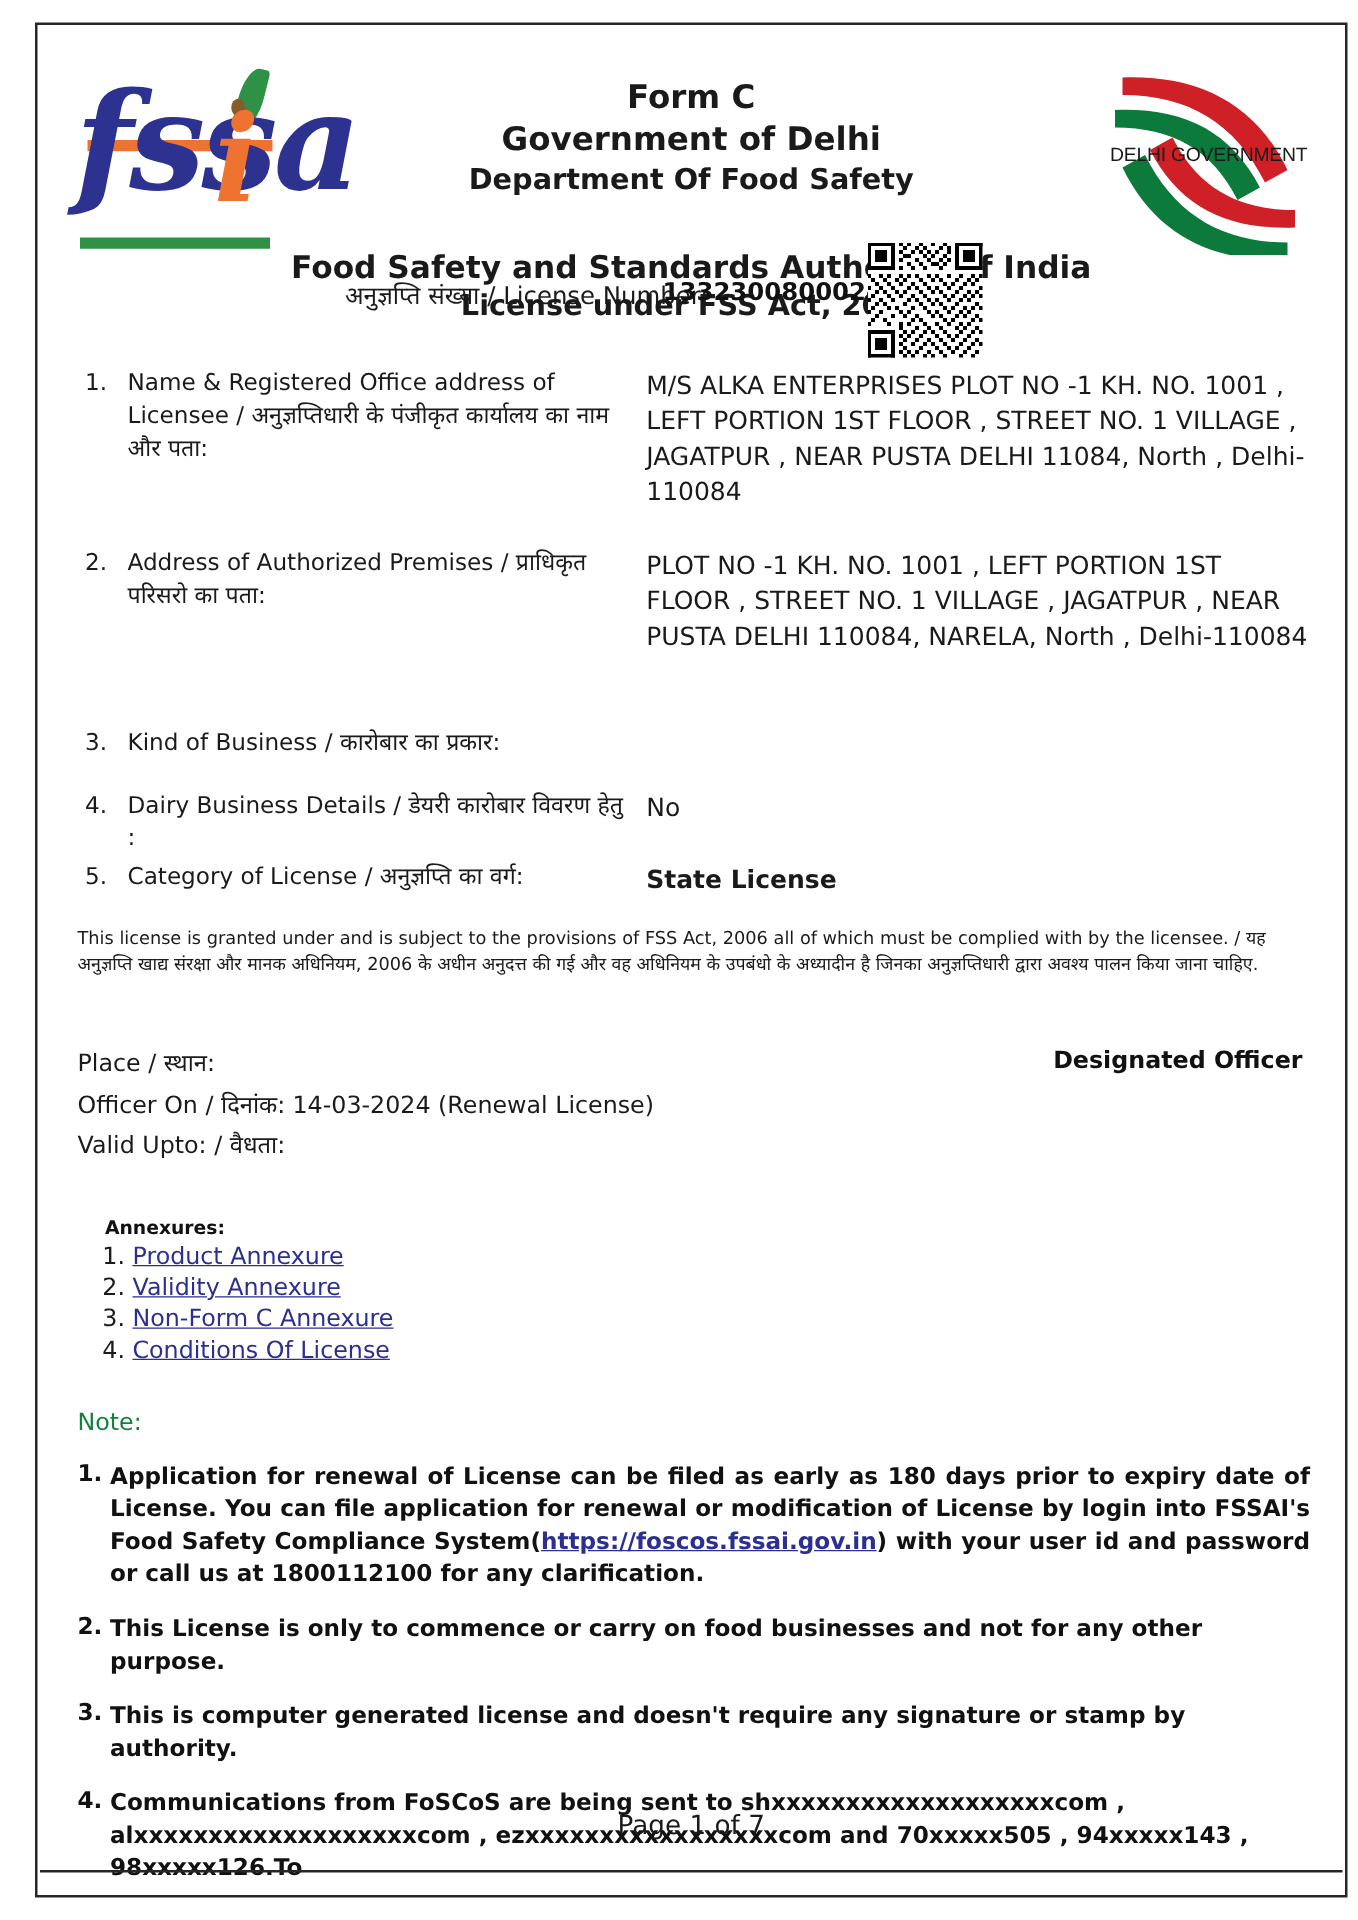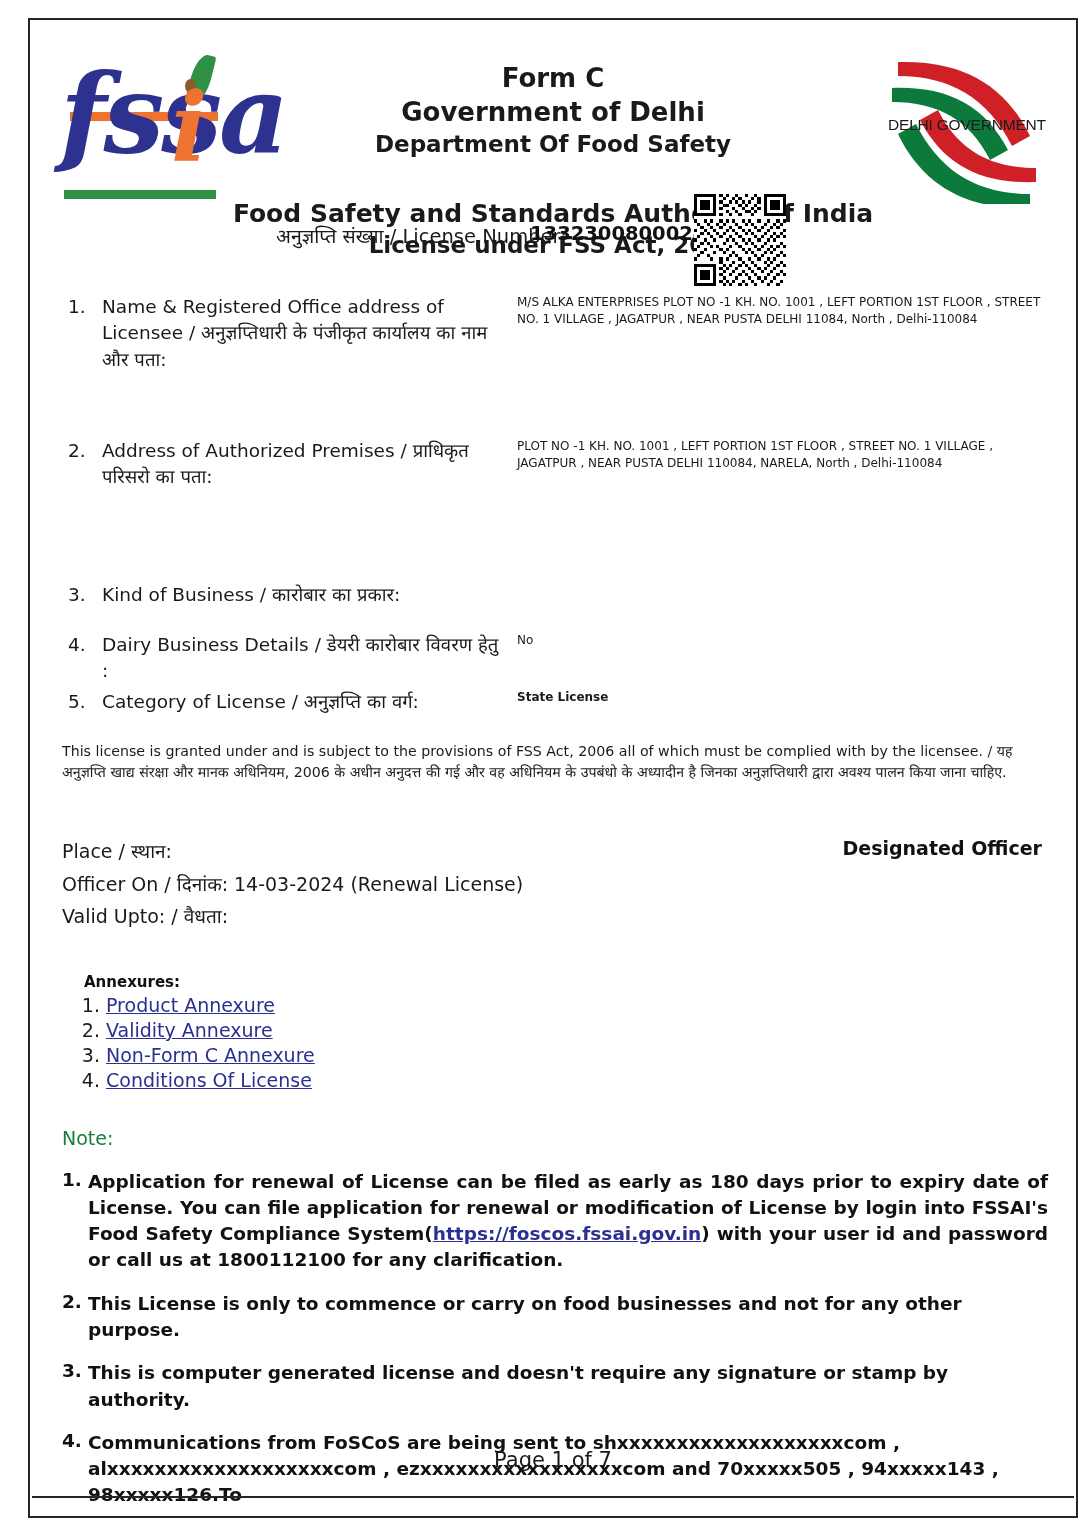--- a/index.html
+++ b/index.html
@@ -187,21 +187,21 @@
   }
   .item .label {
     flex: 0 0 415px;
     font-size: 18.5px;
     line-height: 1.42;
     color: #1a1a1a;
     padding-right: 8px;
   }
   .item .value {
     flex: 1 1 auto;
-    font-size: 12px;
+    font-size: 20px;
     line-height: 1.42;
     color: #1a1a1a;
   }
   .item .value.bold { font-weight: 700; }
 
   .item-1 { min-height: 140px; }
   .item-2 { min-height: 140px; }
   .item-3 { min-height: 46px; }
   .item-4 { min-height: 46px; }
   .item-5 { min-height: 38px; }

